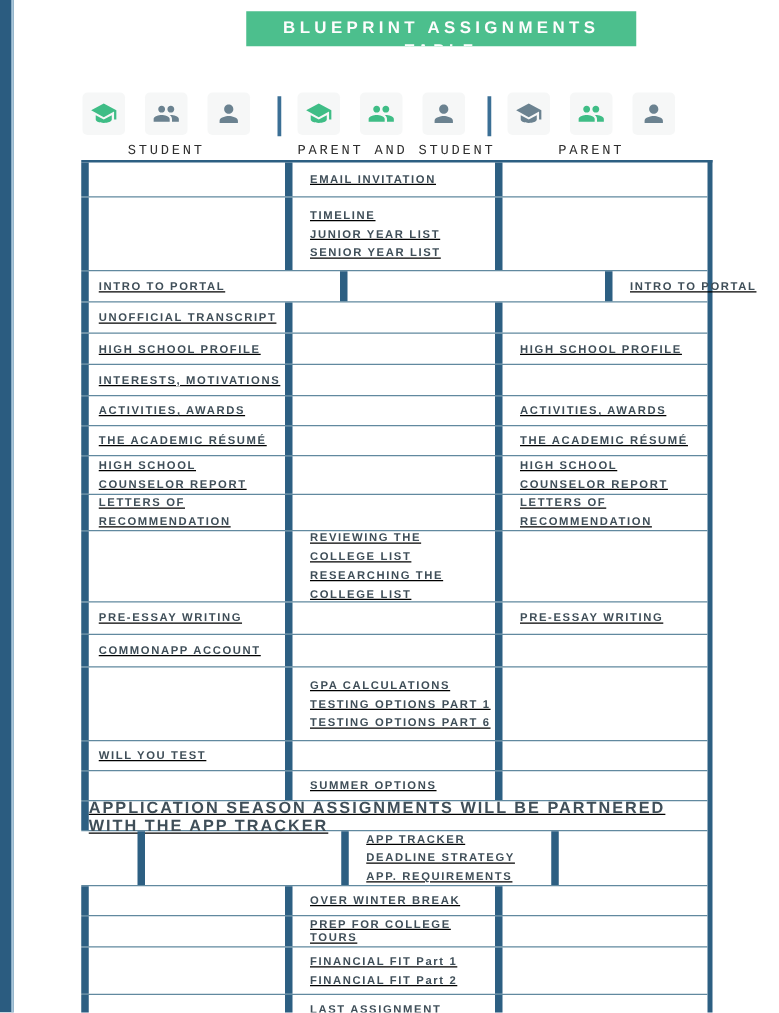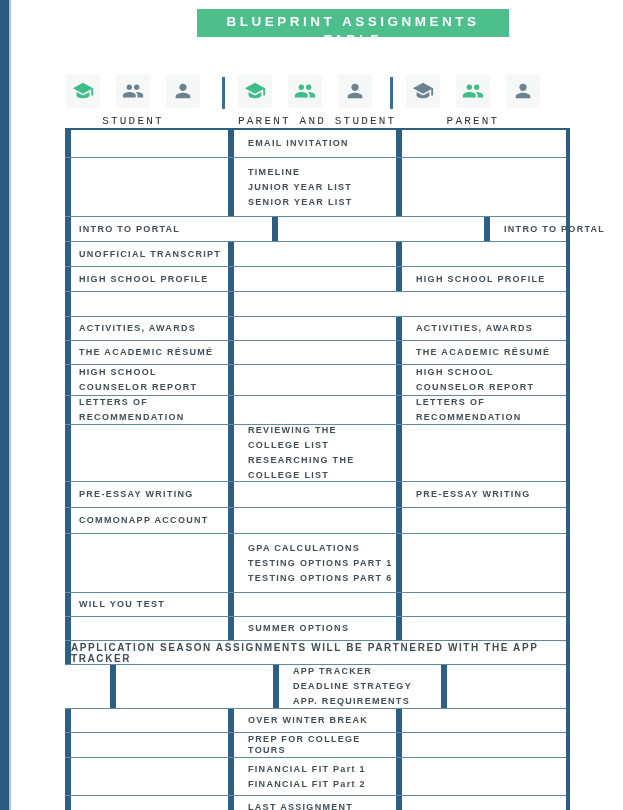--- a/index.html
+++ b/index.html
@@ -17,30 +17,30 @@
   .legend-group{position:absolute;top:74px;width:134px;}
   .tiles{display:flex;gap:16px;}
   .tile{width:34px;height:34px;background:#f6f7f7;border-radius:4px;display:flex;align-items:center;justify-content:center;}
   .tile svg{width:22px;height:22px;}
   .ic-green{fill:#3fbd86;}
   .ic-gray{fill:#6b8290;}
   .glabel{margin-top:7px;width:134px;text-align:center;white-space:nowrap;font-size:11px;letter-spacing:2.2px;color:#2f2f2f;font-family:Liberation Mono, monospace;}
   .divider{position:absolute;top:77px;width:3px;height:32px;background:#3b6f95;}
   
   .table{position:absolute;left:65px;top:128px;width:501px;border-top:2px solid #2d5f82;border-bottom:2px solid #2d5f82;border-right:4px solid #2d5f82;}
-  .trow{display:grid;grid-template-columns:163px 168px 170px;border-bottom:1.5px solid #61899f;}
+  .trow{display:grid;grid-template-columns:163px 168px 170px;border-bottom:1.5px solid #61899f;text-decoration:underline;}
   .trow:last-child{border-bottom:none;}
   .trow.full{display:flex;}
   .tcell{box-sizing:border-box;border-left:6px solid #2d5f82;display:flex;flex-direction:column;justify-content:center;row-gap:4px;
          font-size:9px;font-weight:bold;letter-spacing:1.3px;color:#3f4e58;line-height:11px;}
   .tcell.col0{padding-left:8px;}
   .tcell.col1{padding-left:14px;}
   .tcell.col2{padding-left:14px;}
   .fullcell{flex:1;border-left:6px solid #2d5f82;align-items:center;justify-content:center;display:flex;
-            font-size:10px;font-weight:bold;letter-spacing:1.6px;color:#3f4e58;}
+            font-size:13px;font-weight:bold;letter-spacing:1.6px;color:#3f4e58;}
 </style>
 </head>
 <body>
 
 <div class="edge-bar"></div>
 
 <div class="banner">
   <div class="t1">BLUEPRINT ASSIGNMENTS</div>
   <div class="t2">TABLE</div>
 </div>
@@ -162,20 +162,23 @@
     <div class="trow" style="height: 24px;">
       <div class="tcell col0">
         <div>HIGH SCHOOL PROFILE</div>
       </div>
       <div class="tcell col1"></div>
       <div class="tcell col2">
         <div>HIGH SCHOOL PROFILE</div>
       </div>
     </div>
     <div class="trow" style="height: 24px;">
+      <div class="tcell col0">
+        <div>INTERESTS, MOTIVATIONS</div>
+      </div>
       <div class="tcell col1"></div>
       <div class="tcell col2"></div>
     </div>
     <div class="trow" style="height: 23px;">
       <div class="tcell col0">
         <div>ACTIVITIES, AWARDS</div>
       </div>
       <div class="tcell col1"></div>
       <div class="tcell col2">
         <div>ACTIVITIES, AWARDS</div>

